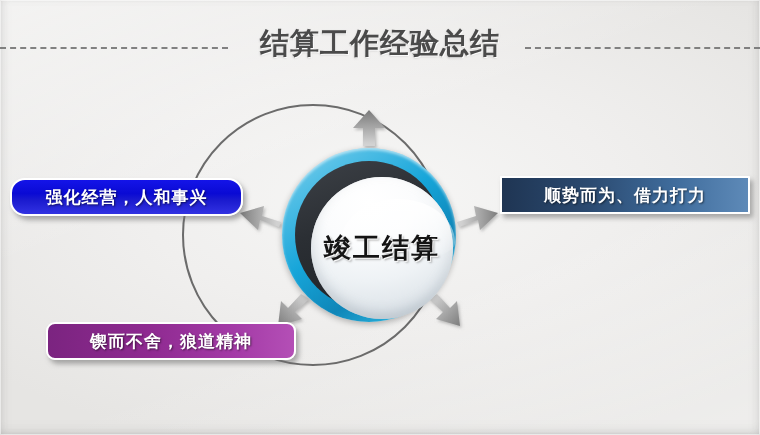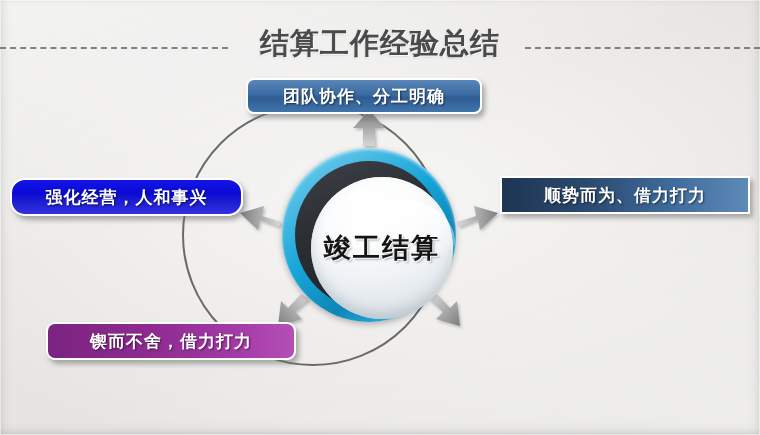--- a/index.html
+++ b/index.html
@@ -243,23 +243,22 @@
     <div class="ring-outer">
       <div class="ring-dark">
         <div class="ring-inner">
           <div class="ring-gloss"></div>
           <div class="center-label">竣工结算</div>
         </div>
       </div>
     </div>
   </div>
 
-  <div class="pill pill-top">团队协作、分工明确</div>
 
   <div class="pill pill-right">顺势而为、借力打力</div>
 
 
-  <div class="pill pill-bl">锲而不舍，借力打力</div>
+  <div class="pill pill-bl">锲而不舍，狼道精神</div>
 
   <div class="pill pill-left">强化经营，人和事兴</div>
 
   <div class="frame-edge"></div>
 </div>
 
 </body></html>

